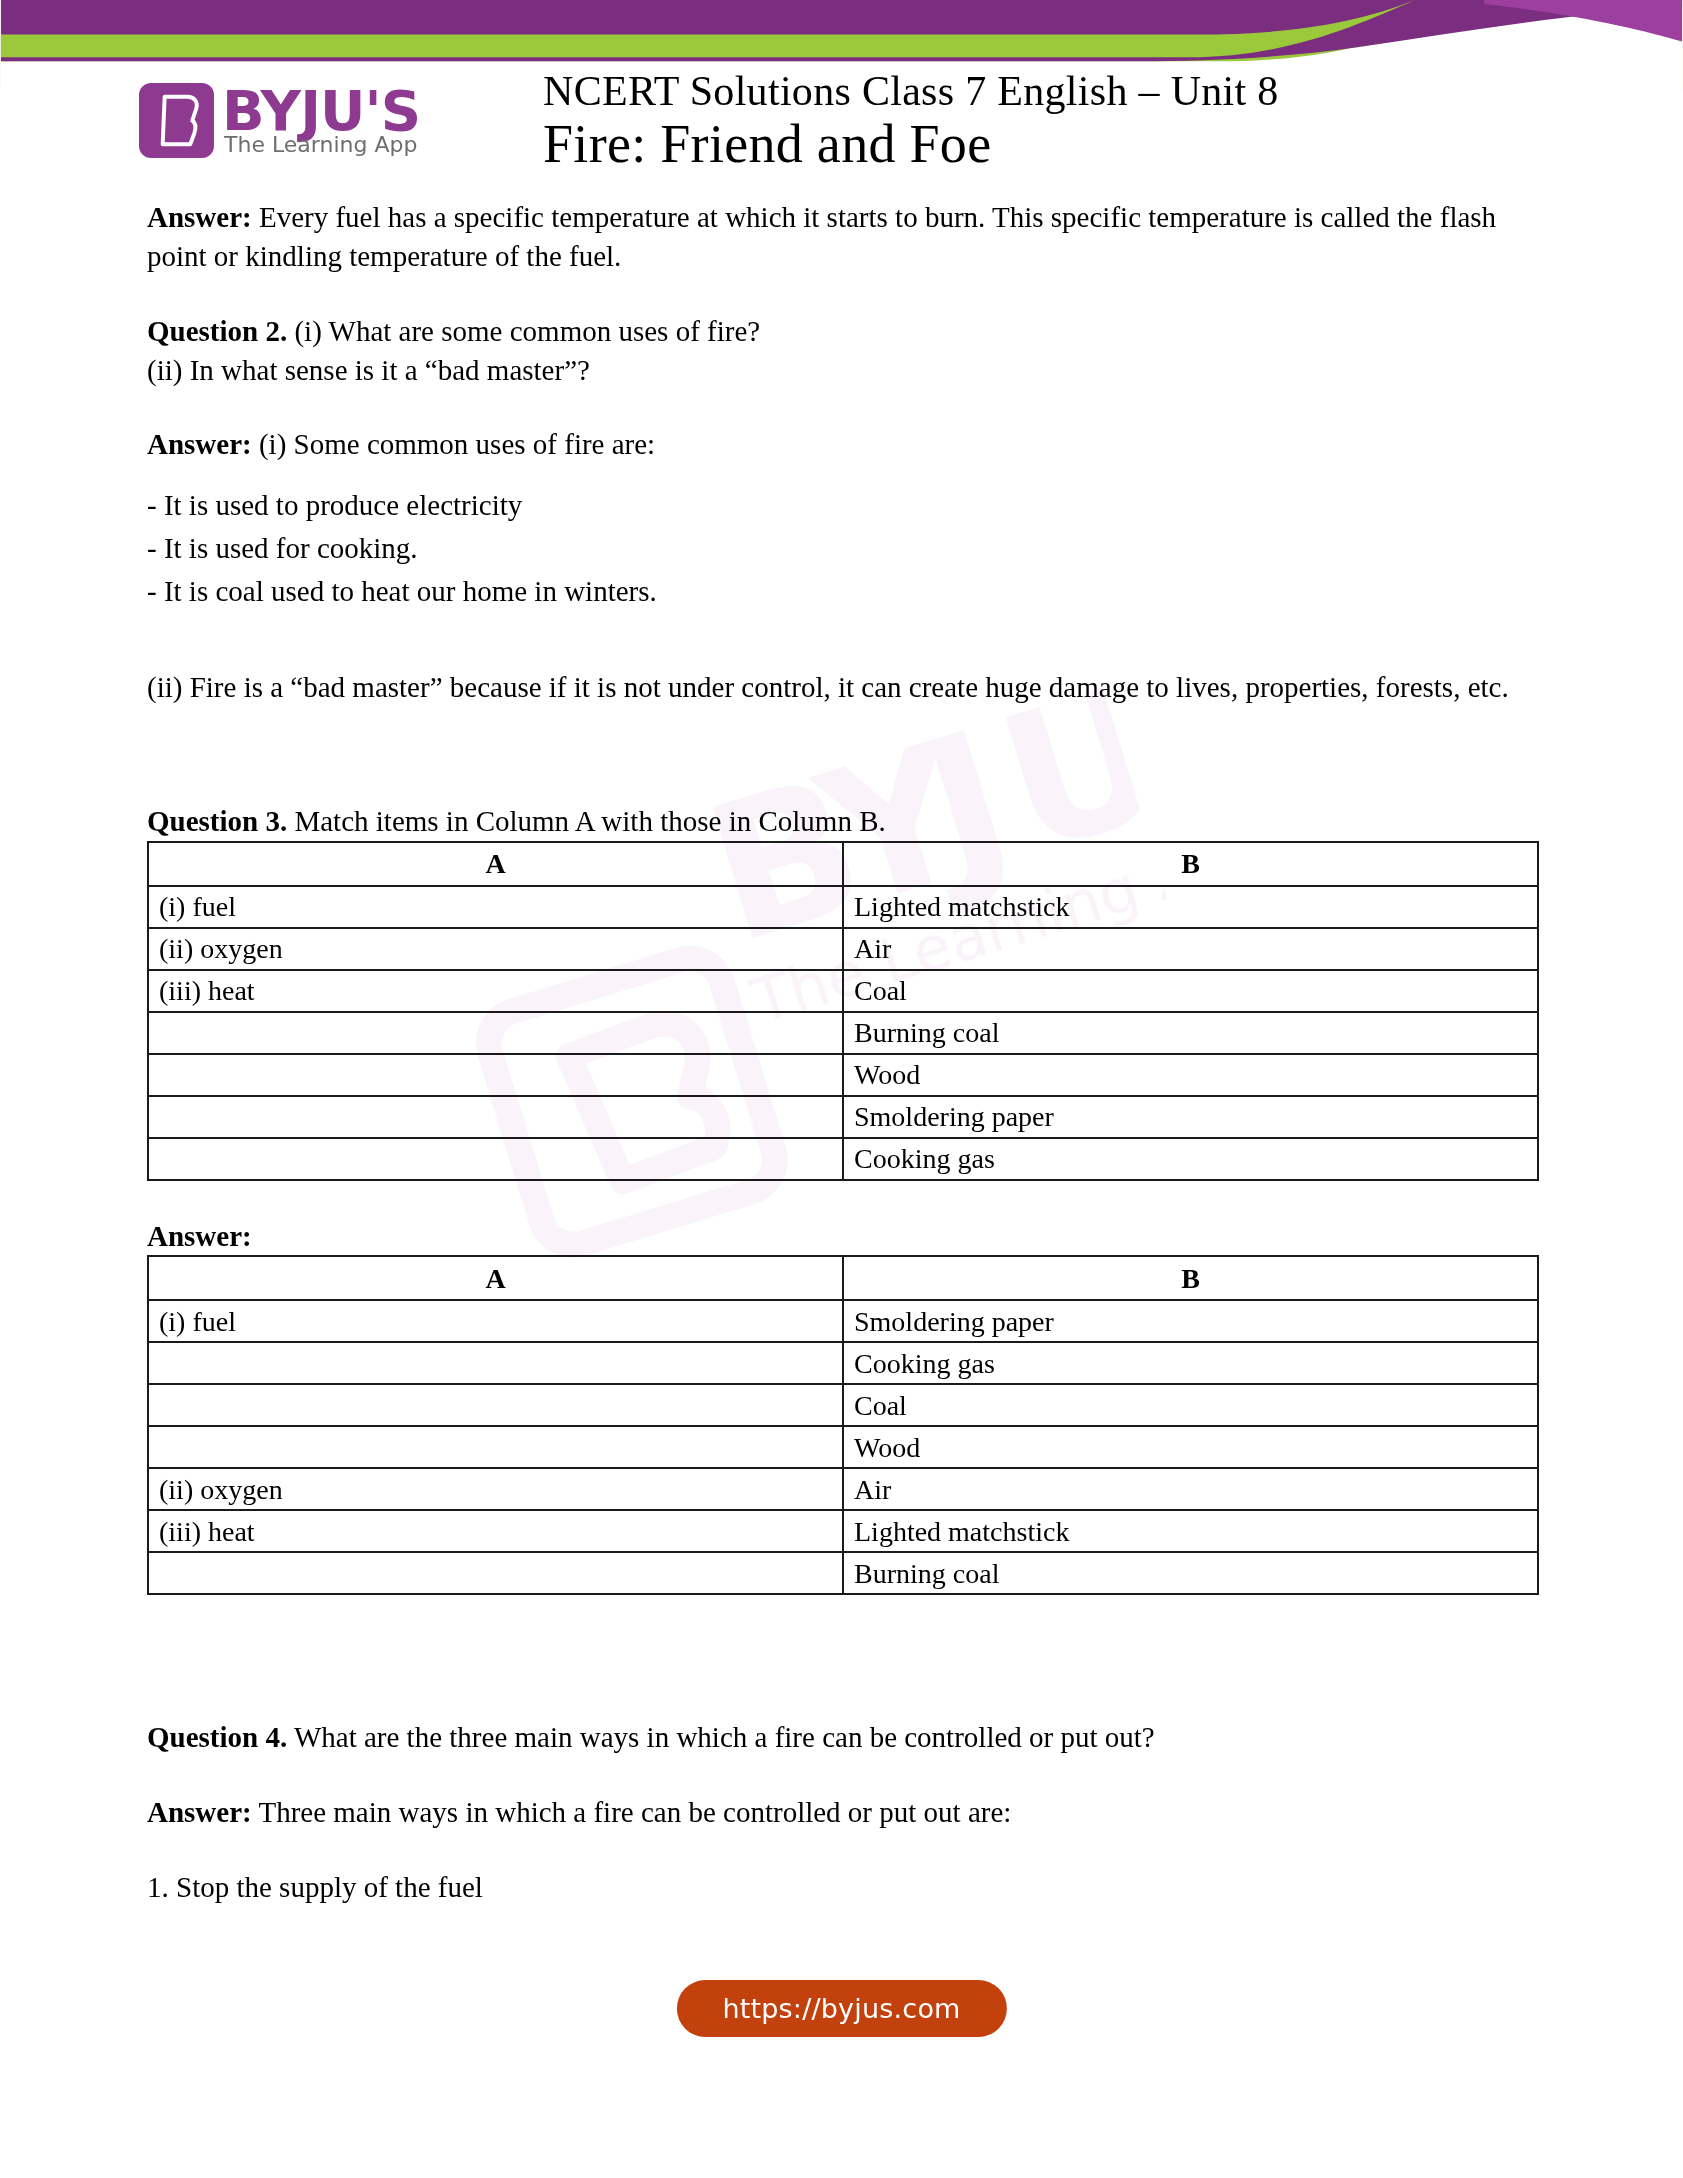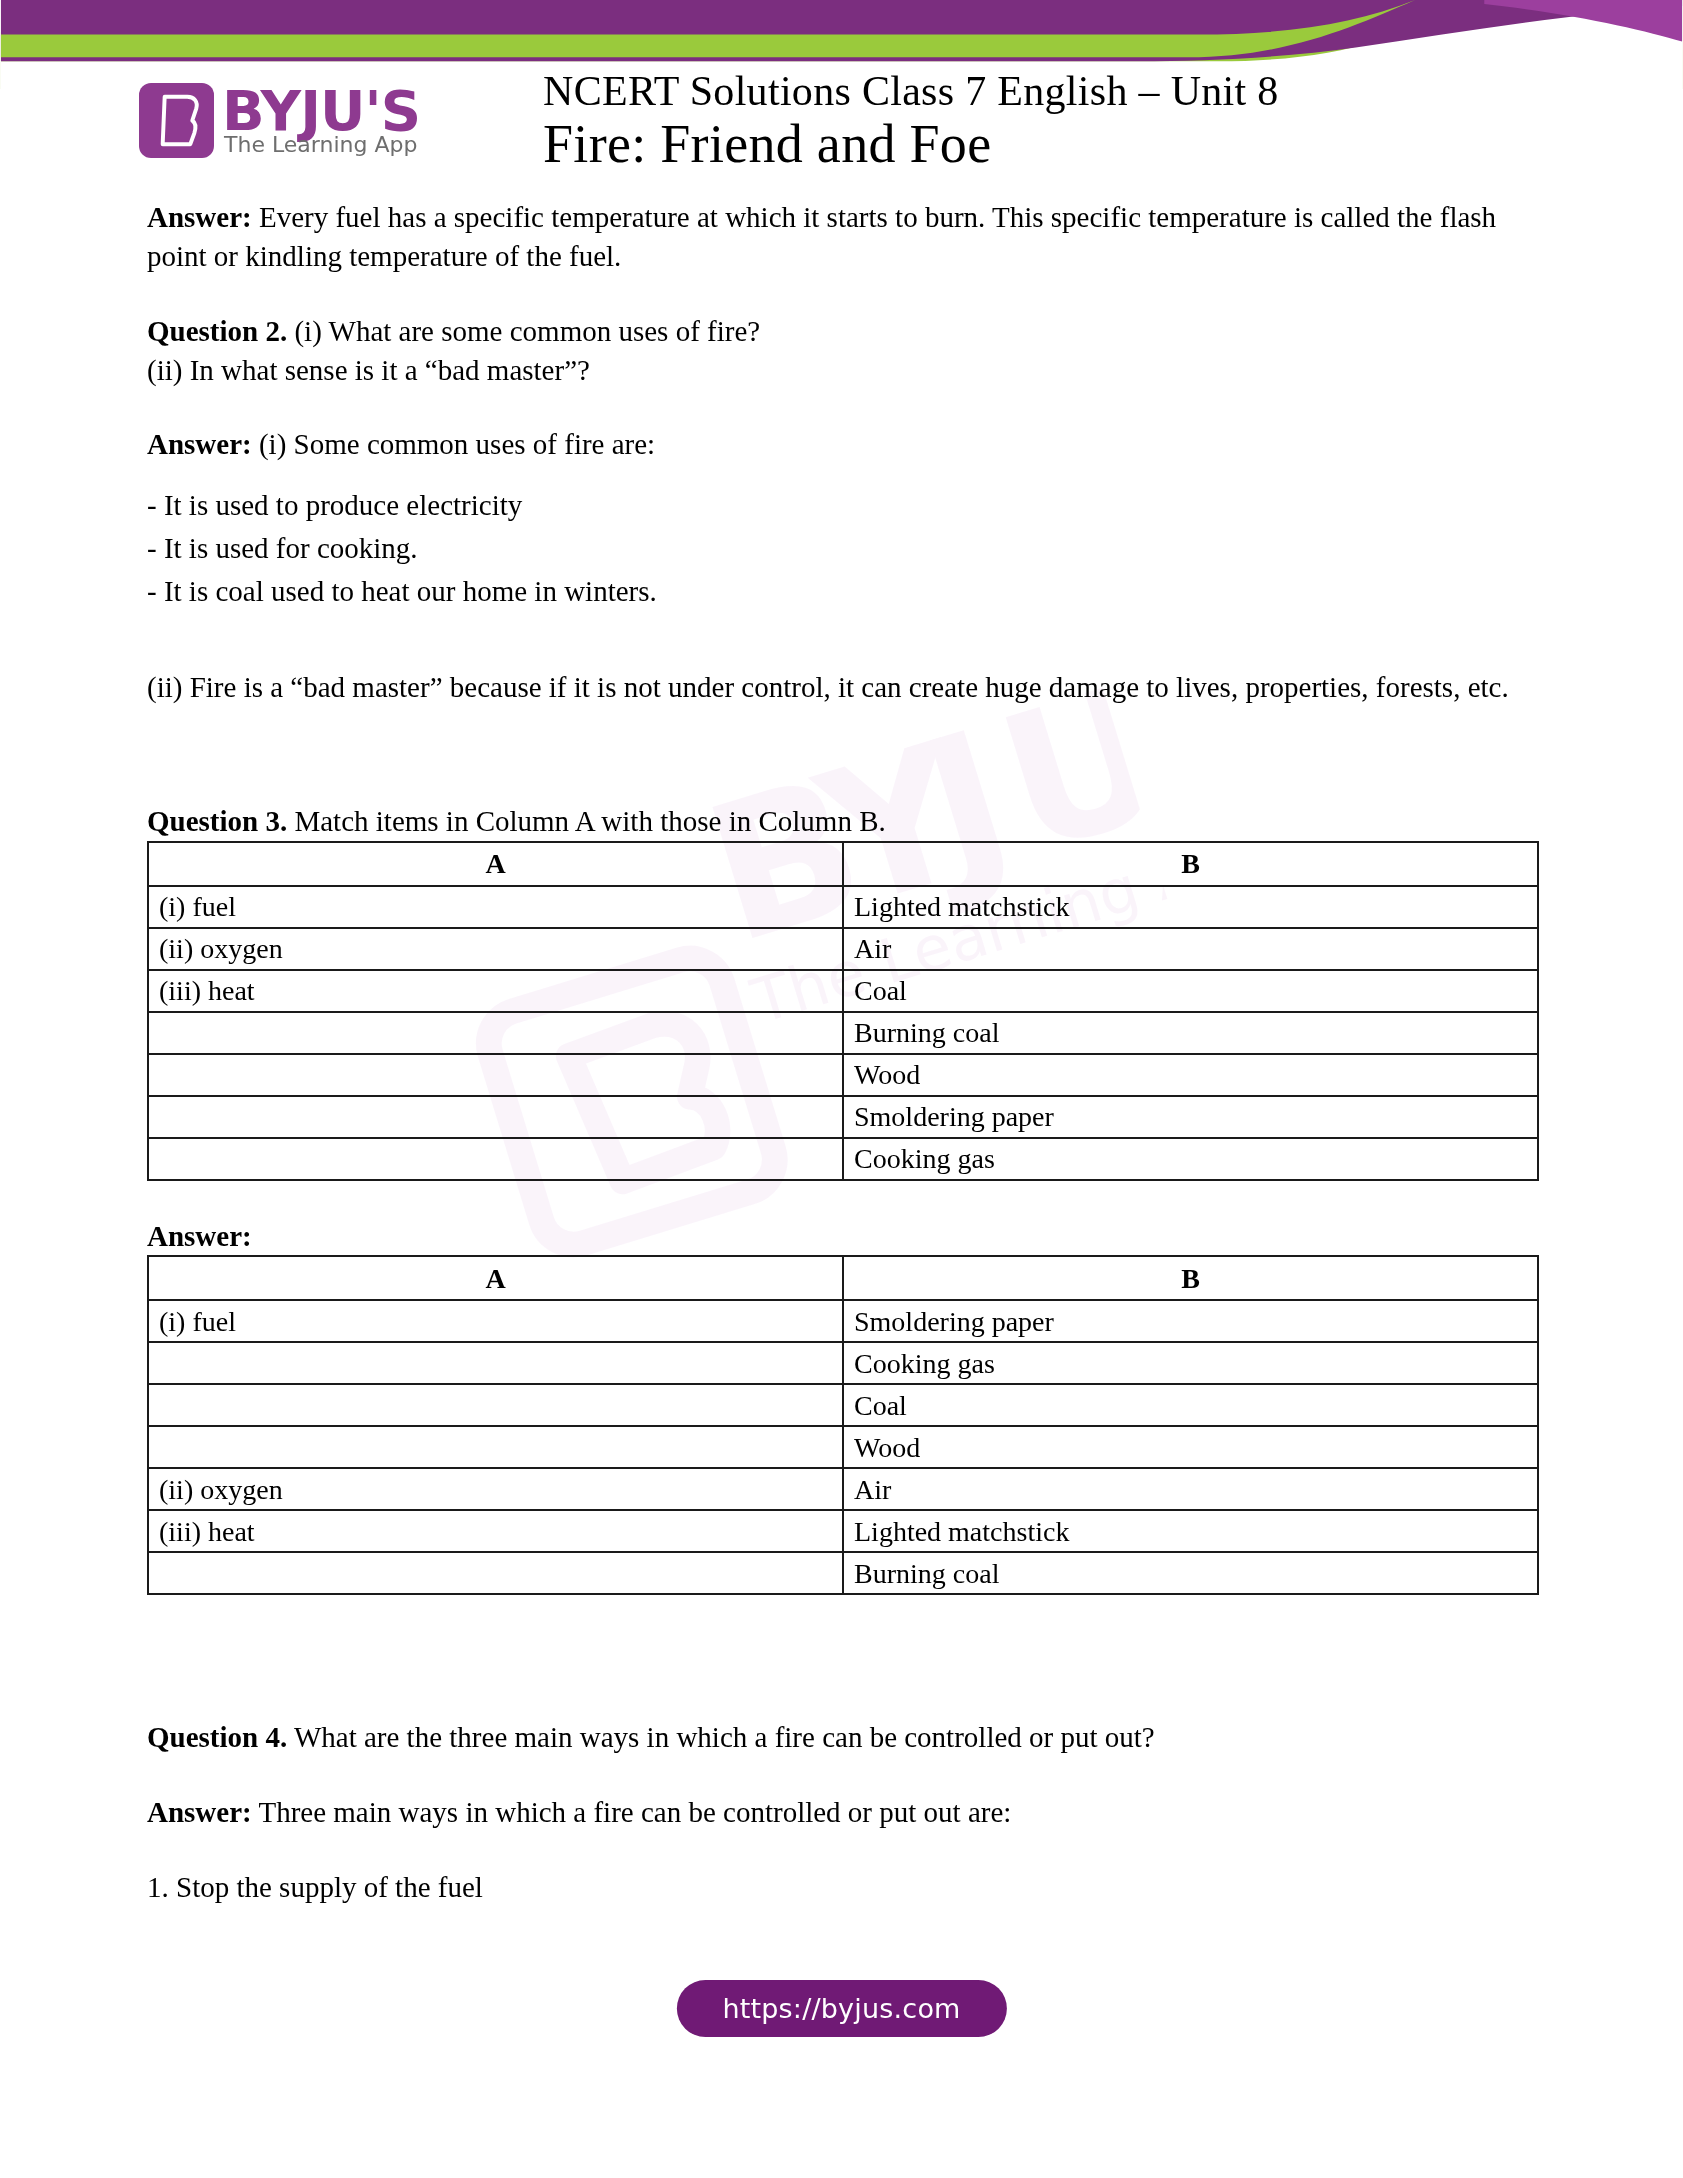--- a/index.html
+++ b/index.html
@@ -148,21 +148,21 @@
     font-weight: bold;
     height: 40px;
   }
 
   
   .footer-btn {
     position: absolute;
     left: 50%;
     transform: translateX(-50%);
     top: 1980px;
-    background: #701a75;
+    background: #c2410c;
     color: #ffffff;
     border-radius: 30px;
     padding: 0 46px;
     height: 57px;
     line-height: 57px;
     font-family: "DejaVu Sans", sans-serif;
     font-size: 27px;
     letter-spacing: 0.2px;
     text-align: center;
     white-space: nowrap;

